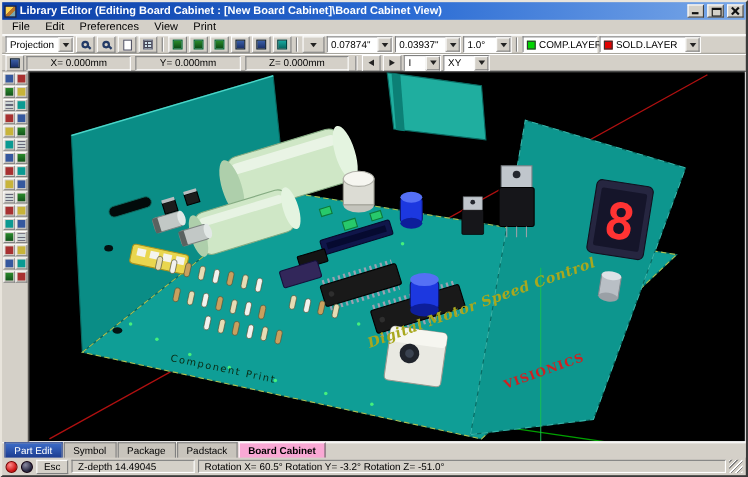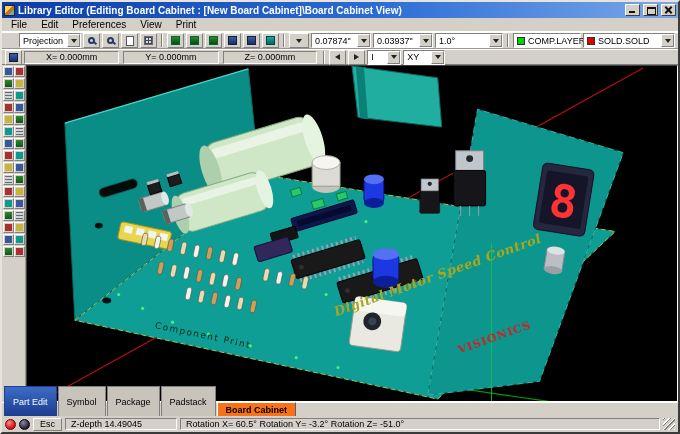--- a/index.html
+++ b/index.html
@@ -18,21 +18,21 @@
   .g-min::after{content:"";position:absolute;width:6px;height:2px;background:#111;left:3px;bottom:2px;}
   .g-max::after{content:"";position:absolute;width:7px;height:5px;border:1px solid #111;border-top-width:2px;top:2px;left:3px;}
   .g-close::before,.g-close::after{content:"";position:absolute;width:9px;height:2px;background:#111;top:4px;left:2px;}
   .g-close::before{transform:rotate(45deg);} .g-close::after{transform:rotate(-45deg);}
   
   .menubar{height:14px;flex:none;display:flex;align-items:flex-start;padding:0 2px;font-size:10px;
     border-bottom:1px solid #fff;}
   .menu-item{padding:1px 7px;}
   
   .toolbar{height:17px;flex:none;display:flex;align-items:center;gap:2px;padding:0 3px;
-    border-top:1px solid #fff;border-bottom:1px solid #9a968e;justify-content:flex-end;}
+    border-top:1px solid #fff;border-bottom:1px solid #9a968e;}
   .toolbar2{height:16px;flex:none;display:flex;align-items:center;gap:2px;padding:0 3px;
     border-top:1px solid #fff;border-bottom:1px solid #808080;}
   .tbtn{width:17px;height:15px;flex:none;background:#d4d0c8;border:1px solid;
     border-color:#fff #808080 #808080 #fff;display:flex;align-items:center;justify-content:center;padding:0;}
   .sep{width:2px;height:13px;flex:none;border-left:1px solid #808080;border-right:1px solid #fff;margin:0 2px;}
   .combo{display:flex;align-items:center;height:15px;background:#fff;border:1px solid;
     border-color:#808080 #fff #fff #808080;font-size:9px;padding-left:3px;flex:none;}
   .combo .val{white-space:nowrap;}
   .arrow-btn{width:13px;height:13px;margin-left:3px;background:#d4d0c8;border:1px solid;
     border-color:#fff #808080 #808080 #fff;display:flex;align-items:center;justify-content:center;flex:none;}
@@ -60,24 +60,24 @@
   .lt{width:11px;height:11px;background:#d4d0c8;border:1px solid;border-color:#fff #808080 #808080 #fff;
     margin:0 0 1px 0;display:flex;align-items:center;justify-content:center;padding:0;}
   .lt i{display:block;width:7px;height:7px;}
   .iA{background:#35589e;} .iB{background:#a83030;} .iC{background:linear-gradient(#2a8a2a,#13541c);}
   .iD{background:#c8b43a;} .iE{background:repeating-linear-gradient(0deg,#667 0 1px,#cdd6d6 1px 3px);}
   .iF{background:#0a9a92;}
   .canvas{flex:1;border:1px solid;border-color:#404040 #fff #fff #404040;background:#000;min-width:0;}
   .canvas svg{display:block;width:100%;height:100%;}
   
   .tabbar{height:14px;flex:none;display:flex;align-items:flex-end;background:#d4d0c8;padding-left:2px;border-top:1px solid #fff;}
-  .tab{height:30px;display:flex;align-items:center;padding:0 8px;font-size:9px;
+  .tab{height:14px;display:flex;align-items:center;padding:0 8px;font-size:9px;
     border:1px solid #808080;border-bottom:none;background:#c8c4bc;margin-right:1px;}
   .tab-blue{background:linear-gradient(#3c6cc8,#1c3c90);color:#fff;border-color:#24408a;}
-  .tab-active{background:#f97316;border-color:#fff #606060 #d4d0c8 #fff;height:14px;font-weight:bold;}
+  .tab-active{background:#f9a8d4;border-color:#fff #606060 #d4d0c8 #fff;height:14px;font-weight:bold;}
   
   .statusbar{height:16px;flex:none;display:flex;align-items:center;gap:3px;padding:0 3px;font-size:9px;}
   .sicon{width:11px;height:11px;border-radius:50%;flex:none;padding:0;}
   .sicon.red{background:radial-gradient(circle at 35% 30%,#ff8a8a,#cc1010 70%);border:1px solid #700;}
   .sicon.dark{background:radial-gradient(circle at 35% 30%,#8a8aa0,#20203a 70%);border:1px solid #101;}
   .escbtn{height:13px;font-size:9px;padding:0 6px;background:#d4d0c8;border:1px solid;
     border-color:#fff #808080 #808080 #fff;flex:none;}
   .spanel{height:12px;display:flex;align-items:center;padding:4px 5px;border:1px solid;
     border-color:#808080 #fff #fff #808080;white-space:nowrap;overflow:hidden;}
   .zd{width:112px;flex:none;} .rot{flex:1;}
@@ -152,37 +152,37 @@
       <span class="arrow-btn" style="margin-left:auto">
           <span class="tri-down"></span>
         </span>
     </div>
     <div class="combo" style="width:60px">
       <span class="val">0.03937"</span>
       <span class="arrow-btn" style="margin-left:auto">
           <span class="tri-down"></span>
         </span>
     </div>
-    <div class="combo" style="width:68px">
+    <div class="combo" style="width:44px">
       <span class="val">1.0°</span>
       <span class="arrow-btn" style="margin-left:auto">
           <span class="tri-down"></span>
         </span>
     </div>
     <span class="sep"></span>
     <div class="combo" style="width:68px">
       <span class="swatch comp"></span>
       <span class="val">COMP.LAYER</span>
       <span class="arrow-btn" style="margin-left:auto">
           <span class="tri-down"></span>
         </span>
     </div>
     <div class="combo" style="width:92px">
       <span class="swatch sold"></span>
-      <span class="val">SOLD.SOLD</span>
+      <span class="val">SOLD.LAYER</span>
       <span class="arrow-btn" style="margin-left:auto">
           <span class="tri-down"></span>
         </span>
     </div>
   </div>
 
   <div class="toolbar2">
     <button class="tbtn">
         <span class="ic ic-navy"></span>
       </button>

